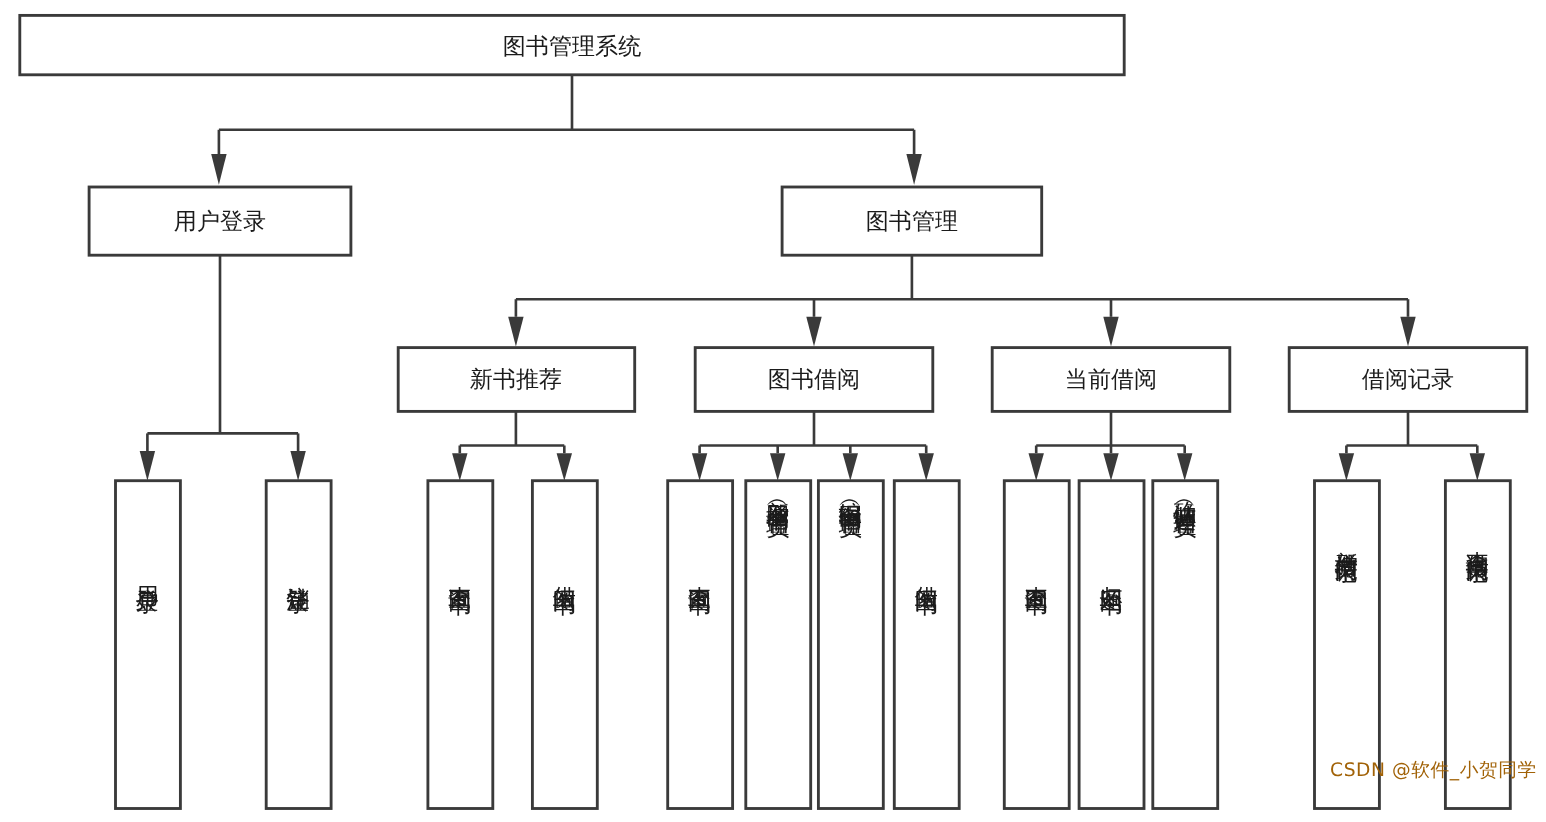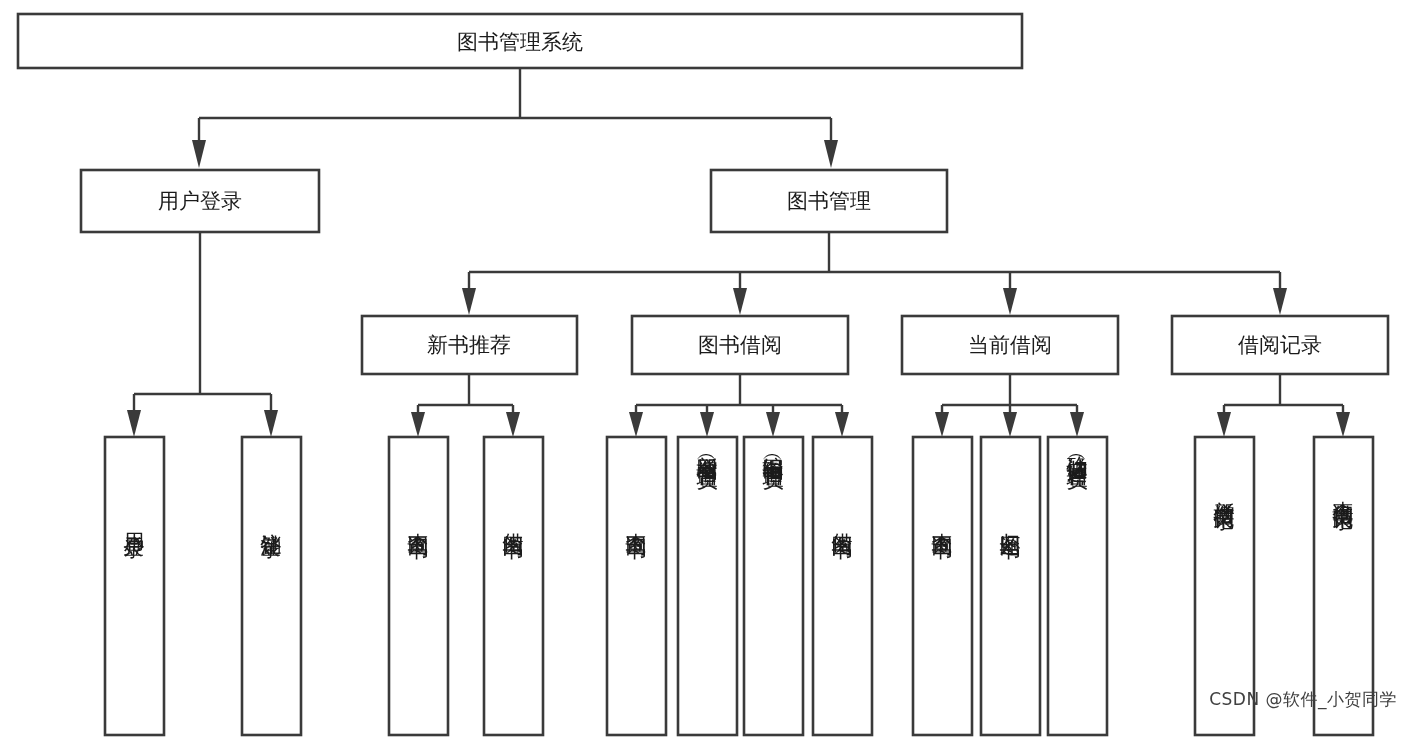--- a/index.html
+++ b/index.html
@@ -58,21 +58,21 @@
     text-anchor: middle;
     writing-mode: vertical-rl;
     letter-spacing: 2px;
   }
   .watermark-text {
     position: absolute;
     right: 8px;
     bottom: 4px;
     font-family: "DejaVu Sans", "Liberation Sans", sans-serif;
     font-size: 17px;
-    color: #404040;
+    color: #a16207;
     white-space: nowrap;
     letter-spacing: 0.5px;
     user-select: none;
   }
 </style>
 </head>
 <body>
 
 <div id="diagram-root">
 

